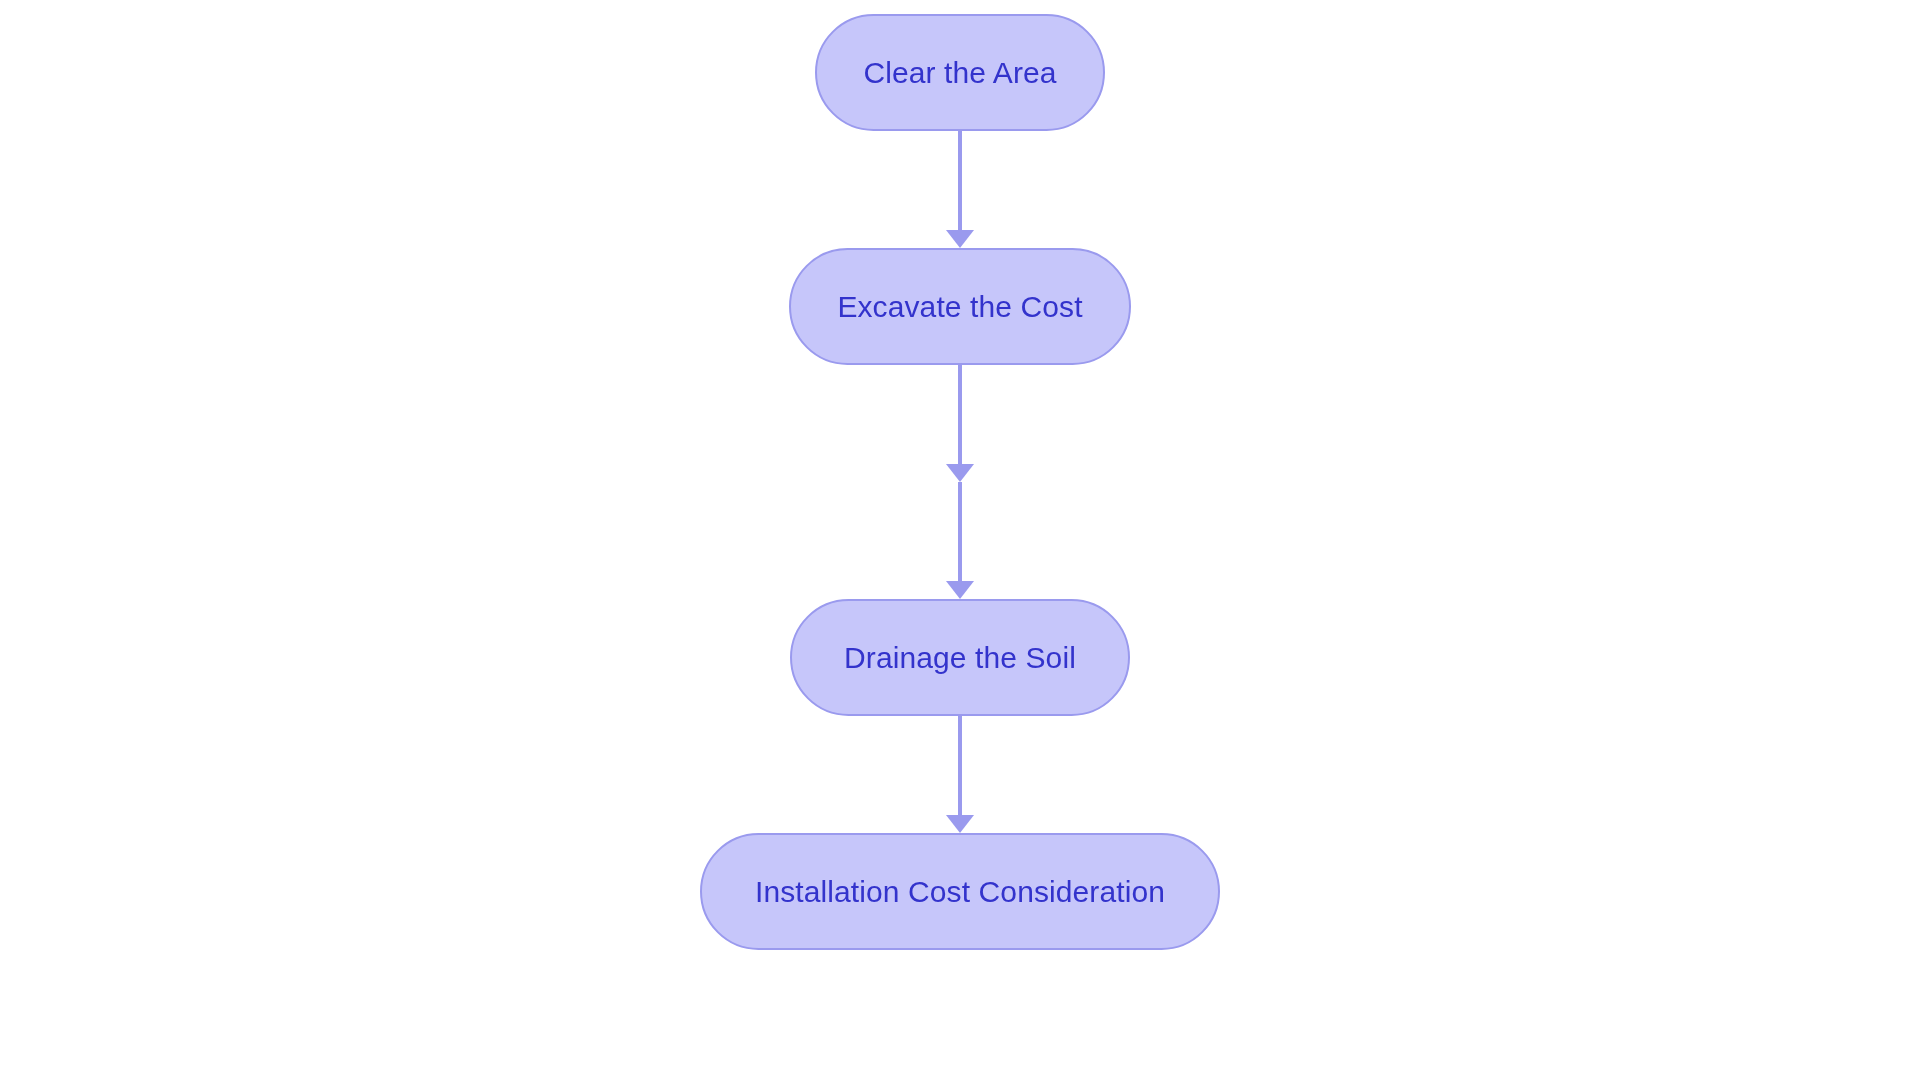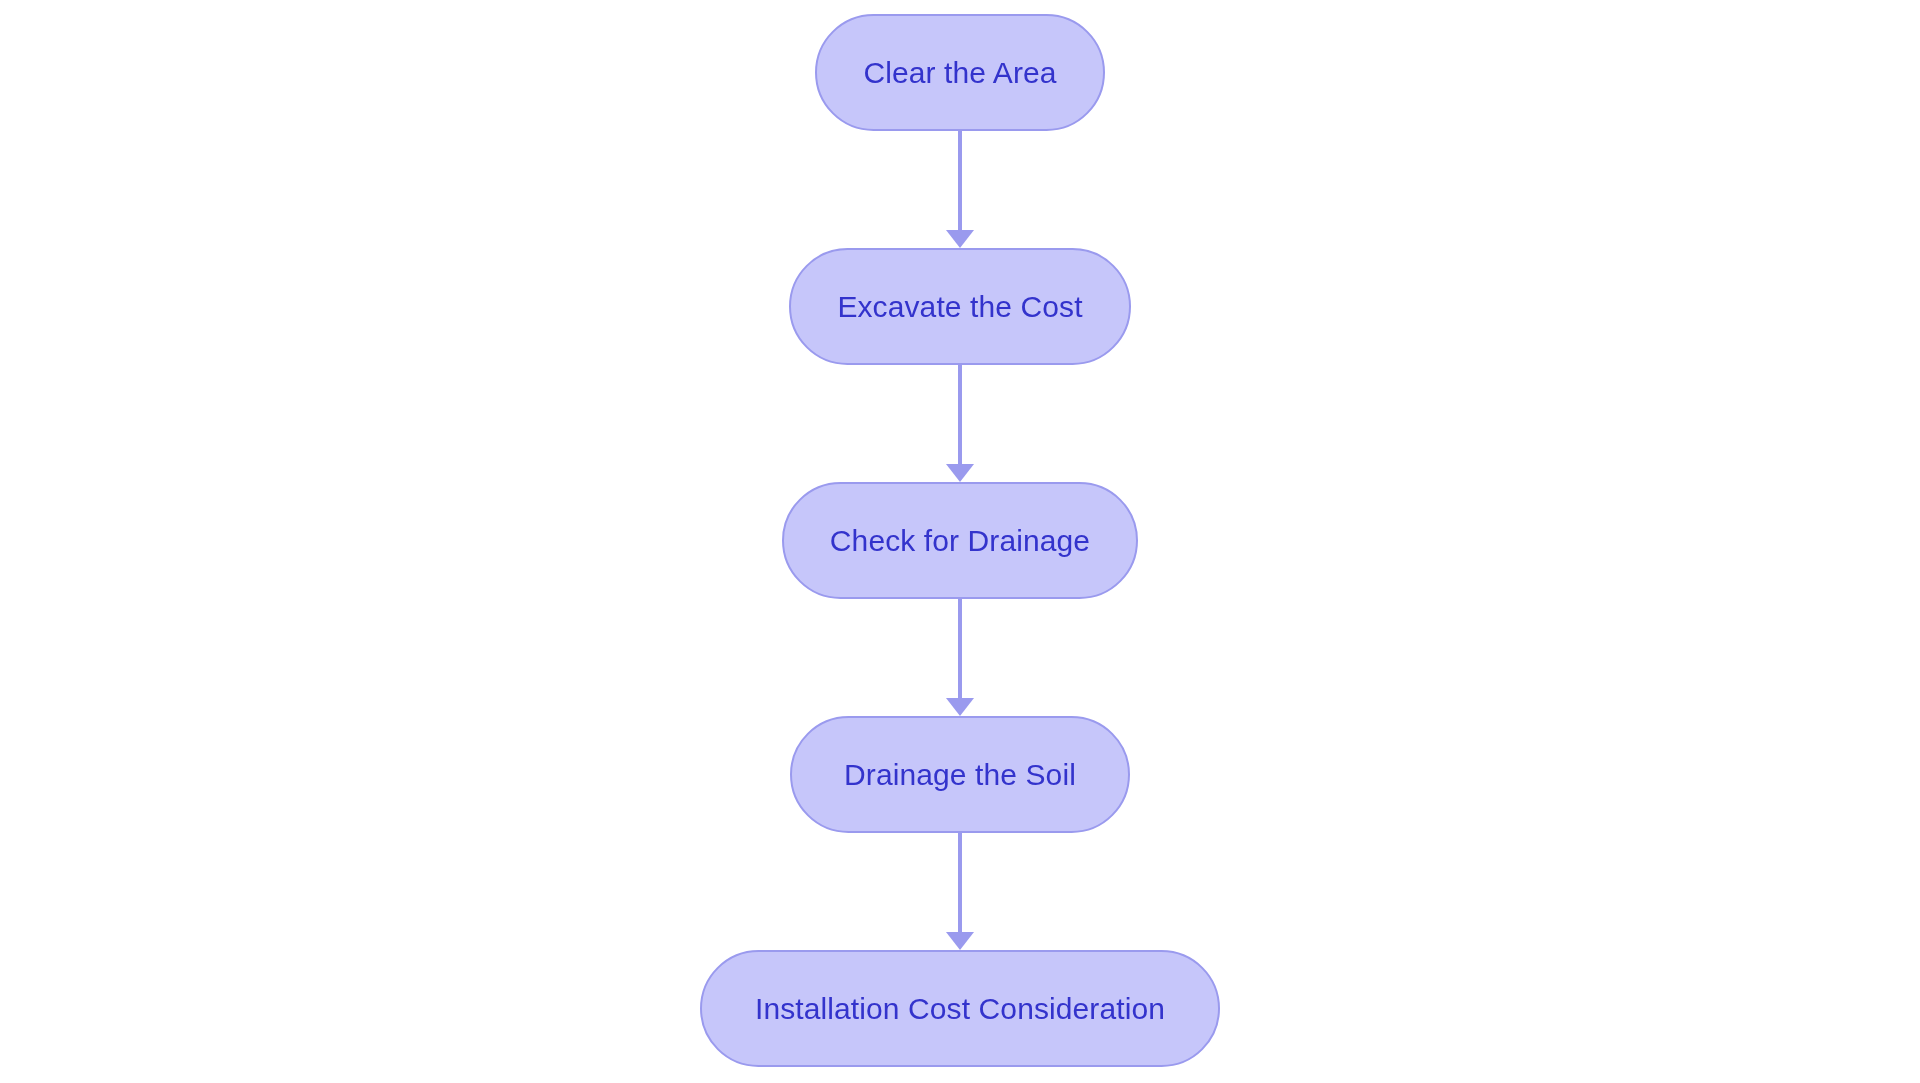--- a/index.html
+++ b/index.html
@@ -101,23 +101,20 @@
 
     <div class="flow-node w-2">
       <span class="flow-node-label">Excavate the Cost</span>
     </div>
 
     <div class="flow-connector">
       <div class="connector-line"></div>
       <div class="connector-head"></div>
     </div>
 
-    <div class="flow-node w-3">
-      <span class="flow-node-label">Check for Drainage</span>
-    </div>
 
     <div class="flow-connector">
       <div class="connector-line"></div>
       <div class="connector-head"></div>
     </div>
 
     <div class="flow-node w-4">
       <span class="flow-node-label">Drainage the Soil</span>
     </div>
 

